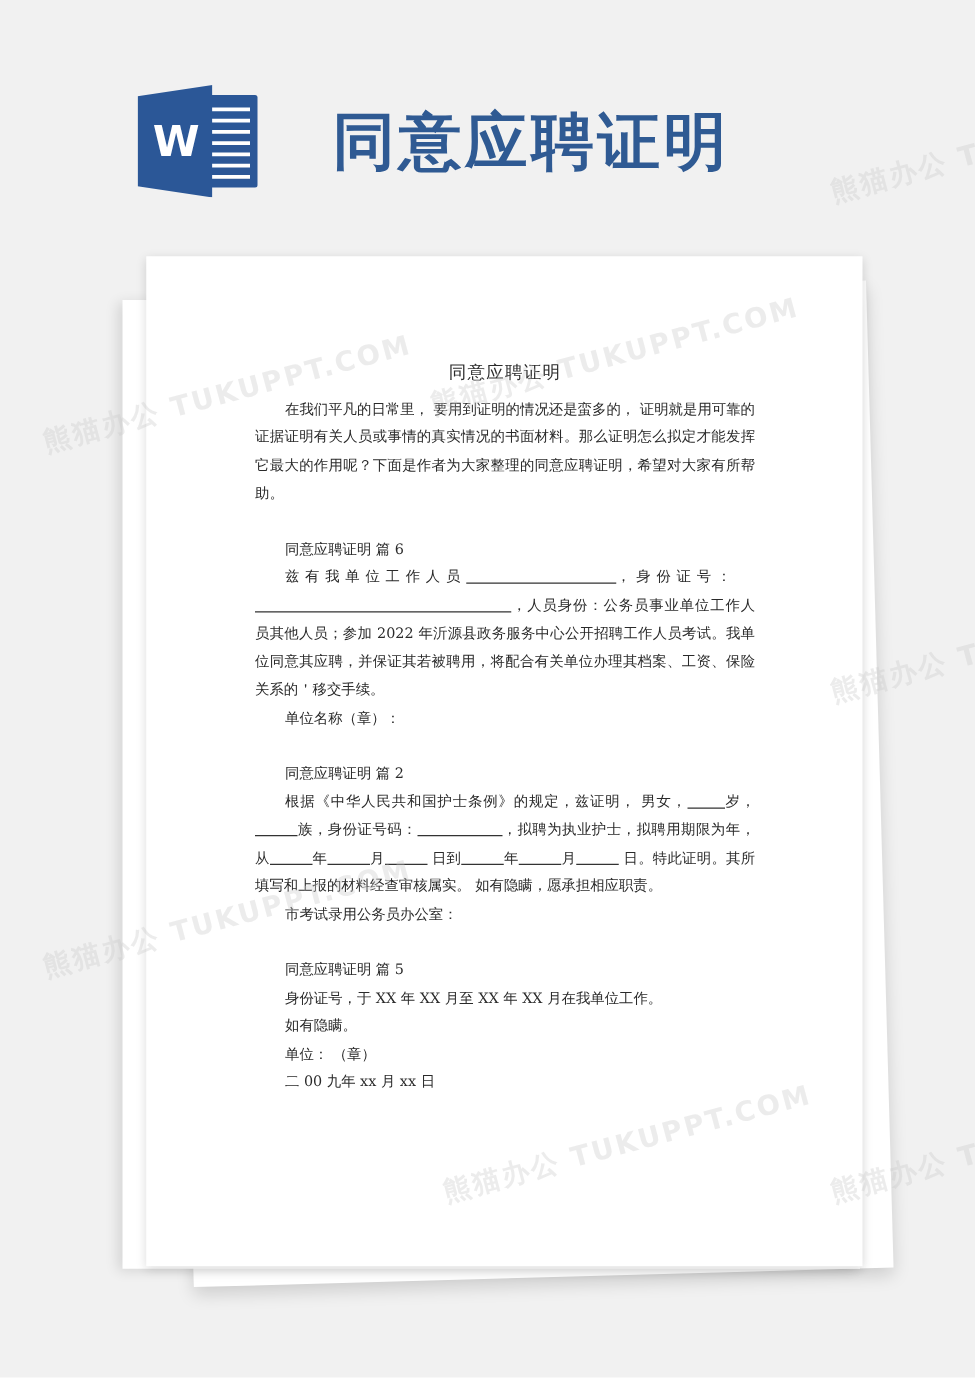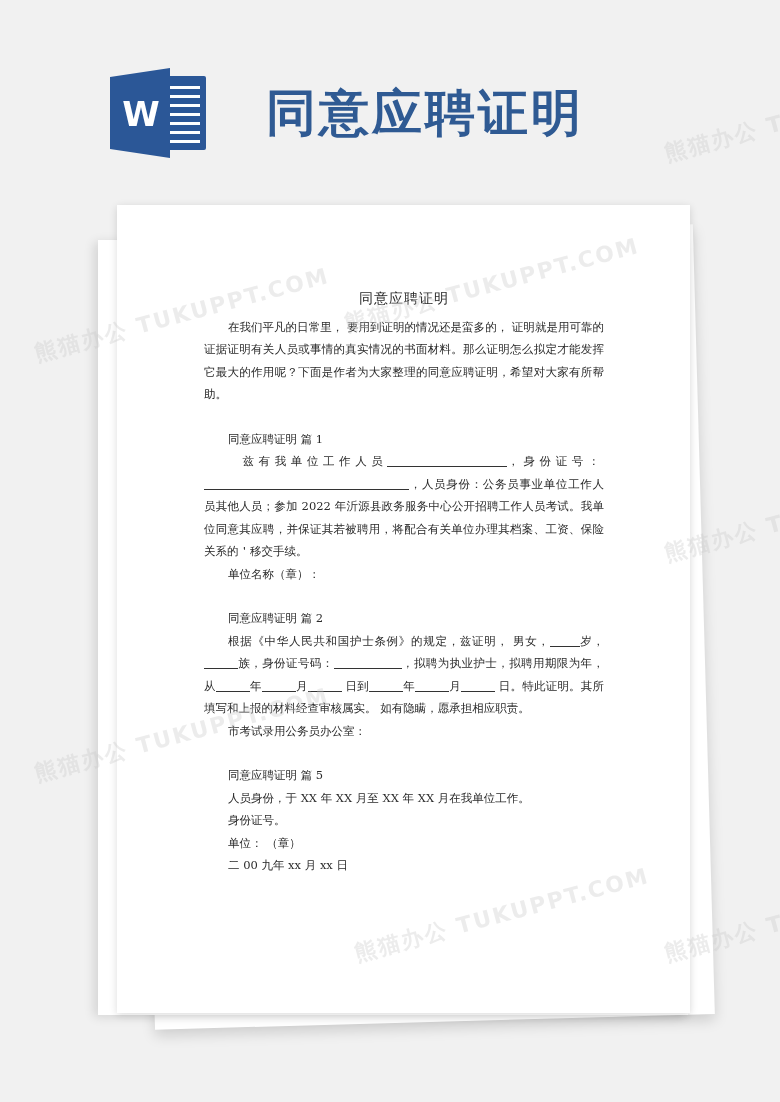--- a/index.html
+++ b/index.html
@@ -46,21 +46,21 @@
     background: #fff; box-shadow: 0 2px 8px rgba(0,0,0,0.14);
   }
   .content { position: absolute; left: 87px; top: 82px; width: 400px; font-size: 11.5px; line-height: 22.5px; }
   .doc-title { text-align: center; font-size: 14px; margin-bottom: 6px; letter-spacing: 1px; }
   p { margin: 0; }
   .indent { text-indent: 24px; }
   .just { text-align: justify; }
   .gap { height: 22px; }
   .section-heading { padding-left: 24px; }
   .line { padding-left: 24px; }
-  .spread { letter-spacing: 4.6px; text-align: right; }
+  .spread { letter-spacing: 4.6px; }
   .u { display: inline-block; border-bottom: 1px solid #333; height: 12px; vertical-align: -2px; }
 
   .watermark {
     position: absolute; font-family: "DejaVu Sans", sans-serif; font-weight: bold;
     font-size: 22px; color: rgba(200,200,200,0.35); transform: rotate(-15deg);
     white-space: nowrap; pointer-events: none; letter-spacing: 2px;
   }
 </style>
 </head>
 <body>
@@ -86,36 +86,36 @@
 <div class="page-back2"></div>
 <div class="page-back1"></div>
 
 <div class="page">
   <div class="content">
     <div class="doc-title">同意应聘证明</div>
     <p class="indent just">在我们平凡的日常里， 要用到证明的情况还是蛮多的， 证明就是用可靠的证据证明有关人员或事情的真实情况的书面材料。那么证明怎么拟定才能发挥它最大的作用呢？下面是作者为大家整理的同意应聘证明，希望对大家有所帮助。</p>
 
     <div class="gap"></div>
 
-    <p class="section-heading">同意应聘证明  篇 1</p>
+    <p class="section-heading">同意应聘证明  篇 6</p>
     <p class="line spread"><span>兹有我单位工作人员</span><span class="u" style="width:120px;letter-spacing:0"></span><span>，身份证号：</span></p>
     <p class="just"><span class="u" style="width:205px"></span><span>，人员身份：公务员事业单位工作人员其他人员；参加 2022 年沂源县政务服务中心公开招聘工作人员考试。我单位同意其应聘，并保证其若被聘用，将配合有关单位办理其档案、工资、保险关系的＇移交手续。</span></p>
     <p class="line">单位名称（章）：</p>
 
     <div class="gap"></div>
 
     <p class="section-heading">同意应聘证明  篇 2</p>
     <p class="indent just"><span>根据《中华人民共和国护士条例》的规定，兹证明， 男女，</span><span class="u" style="width:30px"></span><span>岁，</span><span class="u" style="width:34px"></span><span>族，身份证号码：</span><span class="u" style="width:68px"></span><span>，拟聘为执业护士，拟聘用期限为年， 从</span><span class="u" style="width:34px"></span><span>年</span><span class="u" style="width:34px"></span><span>月</span><span class="u" style="width:34px"></span> <span>日到</span><span class="u" style="width:34px"></span><span>年</span><span class="u" style="width:34px"></span><span>月</span><span class="u" style="width:34px"></span> <span>日。特此证明。其所填写和上报的材料经查审核属实。 如有隐瞒，愿承担相应职责。</span></p>
     <p class="line">市考试录用公务员办公室：</p>
 
     <div class="gap"></div>
 
     <p class="section-heading">同意应聘证明  篇 5</p>
-    <p class="line">人员身份，于 XX 年 XX 月至 XX 年 XX 月在我单位工作。</p>
-    <p class="line">身份证号。</p>
+    <p class="line">身份证号，于 XX 年 XX 月至 XX 年 XX 月在我单位工作。</p>
+    <p class="line">如有隐瞒。</p>
     <p class="line">单位：  （章）</p>
     <p class="line">二 00 九年 xx 月 xx 日</p>
   </div>
 </div>
 
 <div class="watermark" style="left:30px;top:300px">熊猫办公 TUKUPPT.COM</div>
 <div class="watermark" style="left:340px;top:270px">熊猫办公 TUKUPPT.COM</div>
 <div class="watermark" style="left:660px;top:100px">熊猫办公 TUKUPPT.COM</div>
 <div class="watermark" style="left:30px;top:720px">熊猫办公 TUKUPPT.COM</div>
 <div class="watermark" style="left:350px;top:900px">熊猫办公 TUKUPPT.COM</div>

